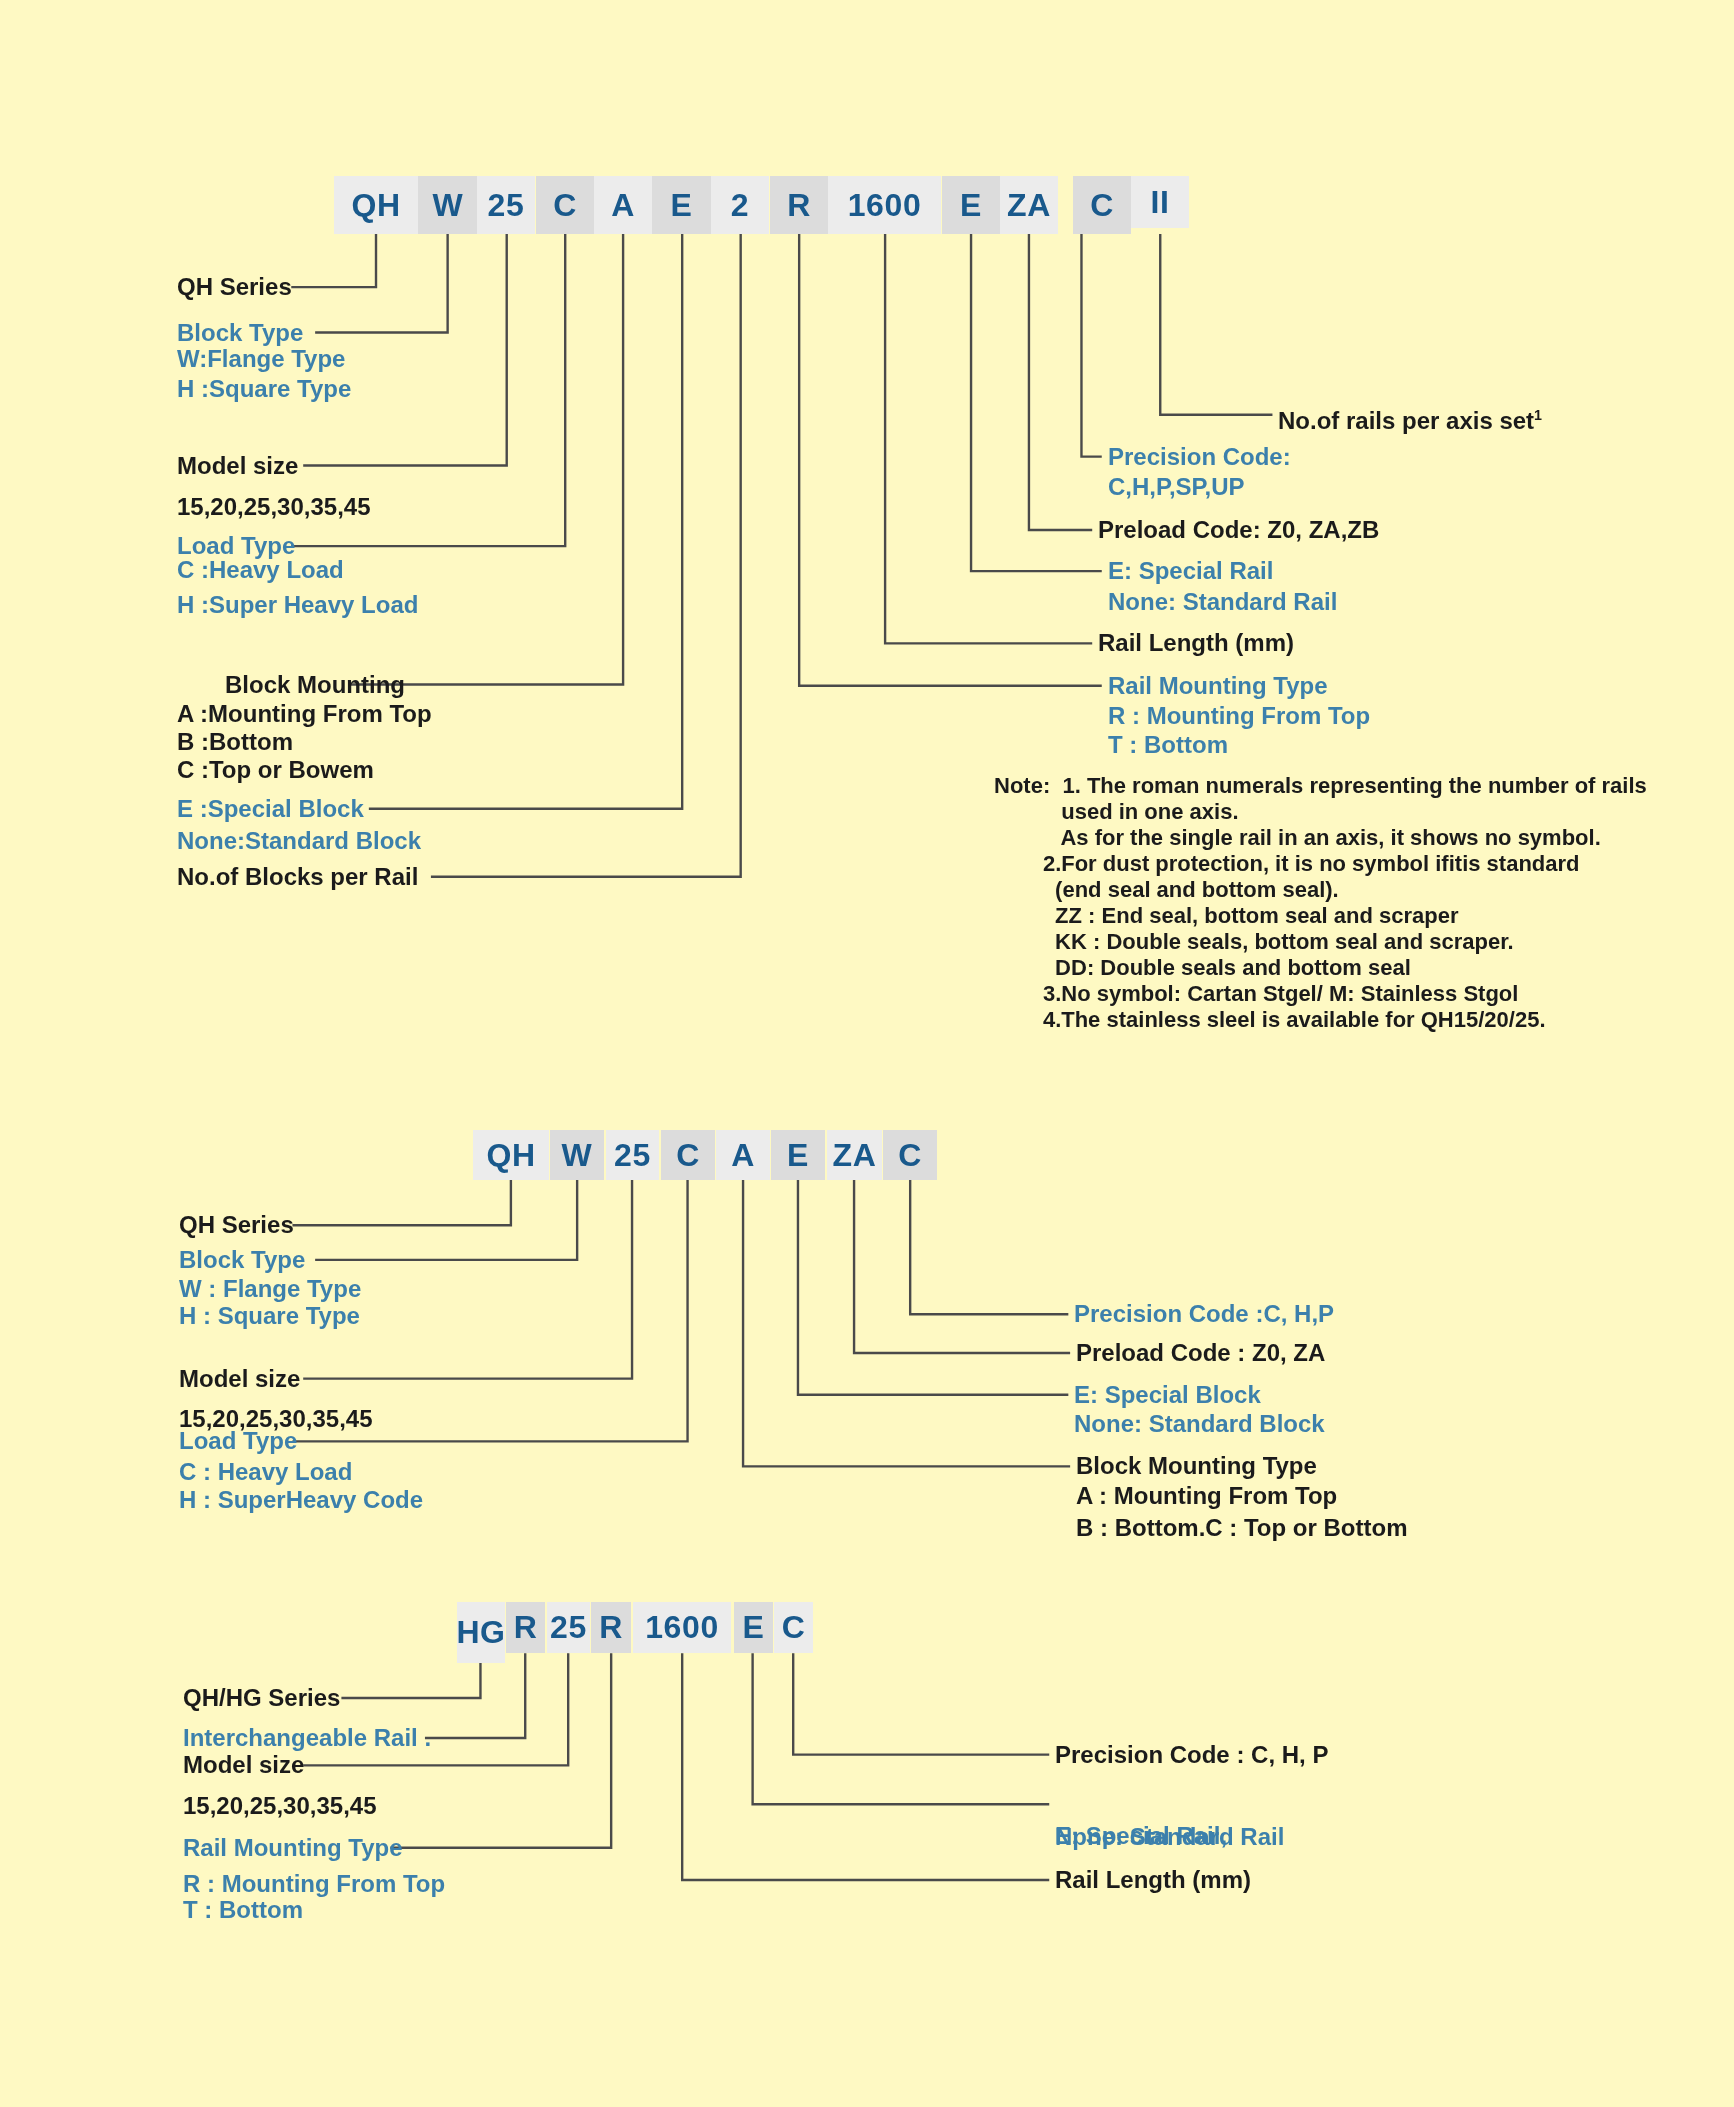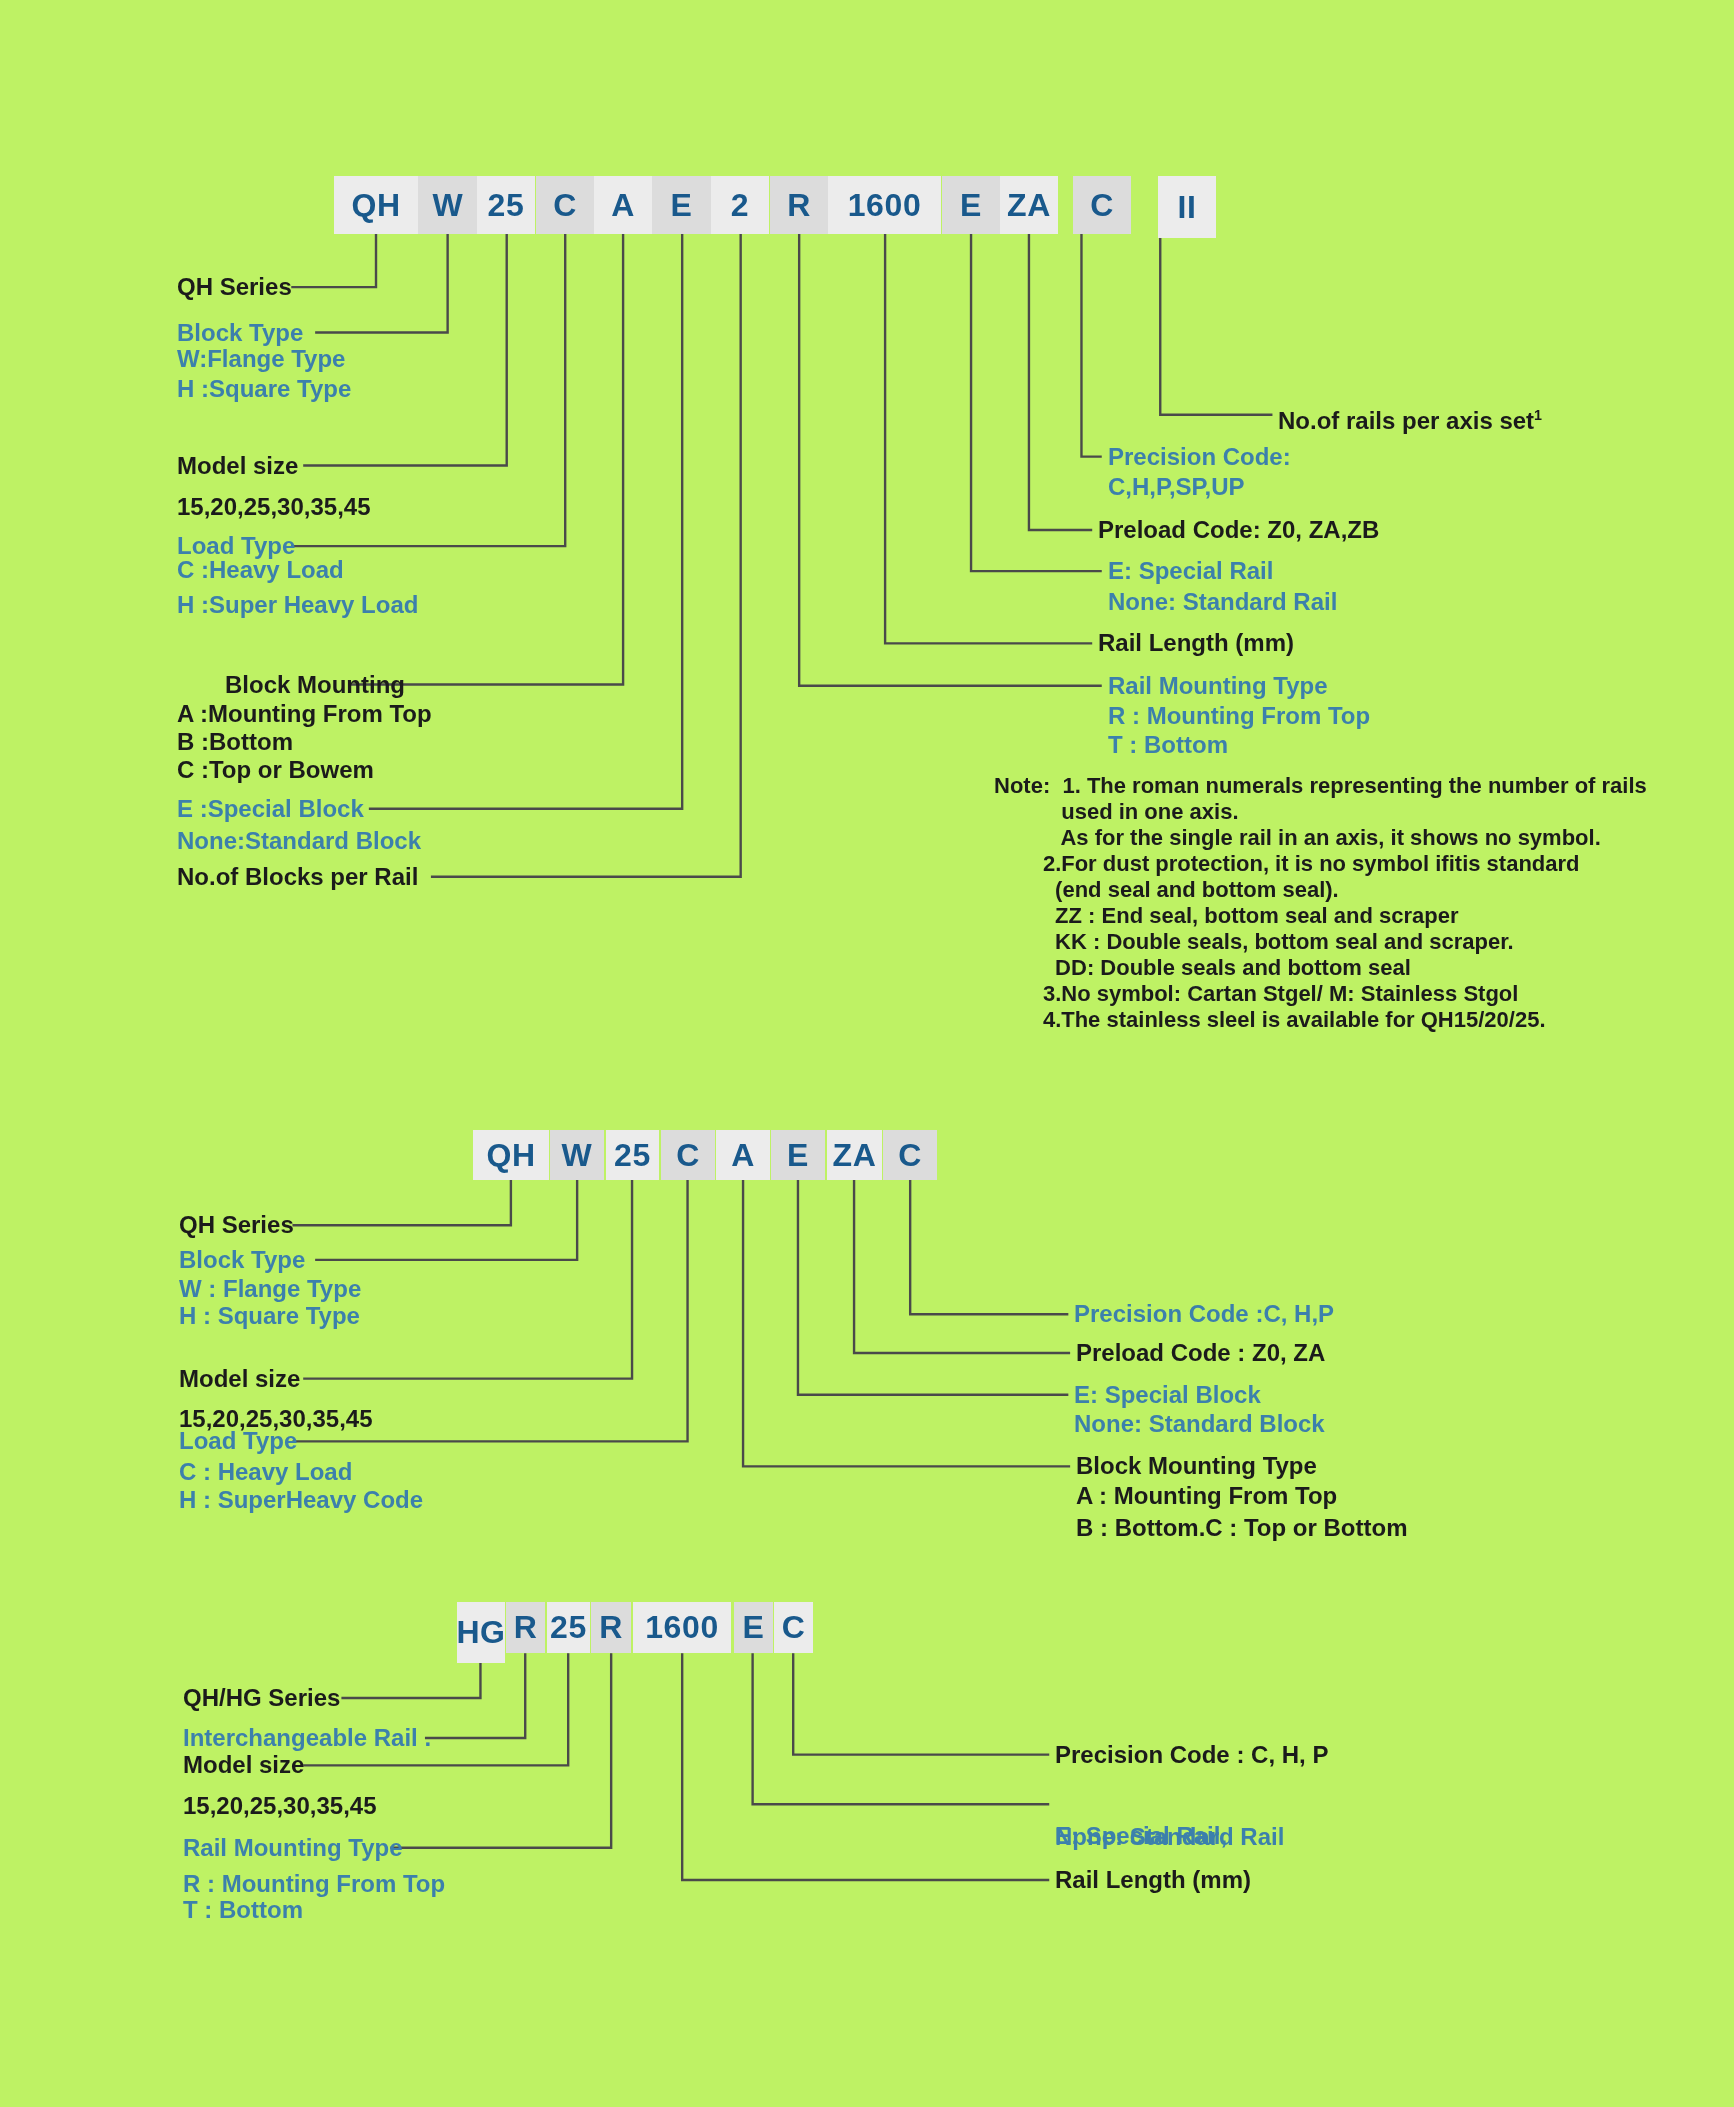--- a/index.html
+++ b/index.html
@@ -1,19 +1,19 @@
 <!DOCTYPE html>
 <html style="font-size:9.5px"><head>
 <meta charset="utf-8">
 <style>
   html,body { margin:0; padding:0; background:#ffffff; }
   #page {
     position:relative;
     width:1735px; height:2108px;
-    background:#bef264;
+    background:#fef9c3;
     font-family:"Liberation Sans", sans-serif;
     overflow:hidden;
   }
   #wires { position:absolute; left:0; top:0; width:1735px; height:2108px; }
   #wires polyline { fill:none; stroke:#4a4a4a; stroke-width:4; }
   .codebox {
     position:absolute;
     display:flex; align-items:center; justify-content:center;
     font-size:32px; font-weight:bold; letter-spacing:0.6px;
     color:#19598c;
@@ -82,21 +82,21 @@
   <div class="codebox bg-l" style="left:477px;top:176px;width:58px;height:58px;">25</div>
   <div class="codebox bg-d" style="left:536px;top:176px;width:58px;height:58px;">C</div>
   <div class="codebox bg-l" style="left:594px;top:176px;width:58px;height:58px;">A</div>
   <div class="codebox bg-d" style="left:652px;top:176px;width:59px;height:58px;">E</div>
   <div class="codebox bg-l" style="left:711px;top:176px;width:58px;height:58px;">2</div>
   <div class="codebox bg-d" style="left:770px;top:176px;width:58px;height:58px;">R</div>
   <div class="codebox bg-l" style="left:828px;top:176px;width:113px;height:58px;">1600</div>
   <div class="codebox bg-d" style="left:942px;top:176px;width:58px;height:58px;">E</div>
   <div class="codebox bg-l" style="left:1000px;top:176px;width:58px;height:58px;">ZA</div>
   <div class="codebox bg-d" style="left:1073px;top:176px;width:58px;height:58px;">C</div>
-  <div class="codebox bg-l" style="left:1158px;top:176px;width:58px;height:62px;">II</div>
+  <div class="codebox bg-l" style="left:1131px;top:176px;width:58px;height:52px;">II</div>
 
   <div class="lbl black" style="left:177px;top:272px;">QH Series</div>
   <div class="lbl blue" style="left:177px;top:318px;">Block Type</div>
   <div class="lbl blue" style="left:177px;top:344px;">W:Flange Type</div>
   <div class="lbl blue" style="left:177px;top:374px;">H :Square Type</div>
   <div class="lbl black" style="left:177px;top:451px;">Model size</div>
   <div class="lbl black" style="left:177px;top:492px;">15,20,25,30,35,45</div>
   <div class="lbl blue" style="left:177px;top:531px;">Load Type</div>
   <div class="lbl blue" style="left:177px;top:555px;">C :Heavy Load</div>
   <div class="lbl blue" style="left:177px;top:590px;">H :Super Heavy Load</div>

